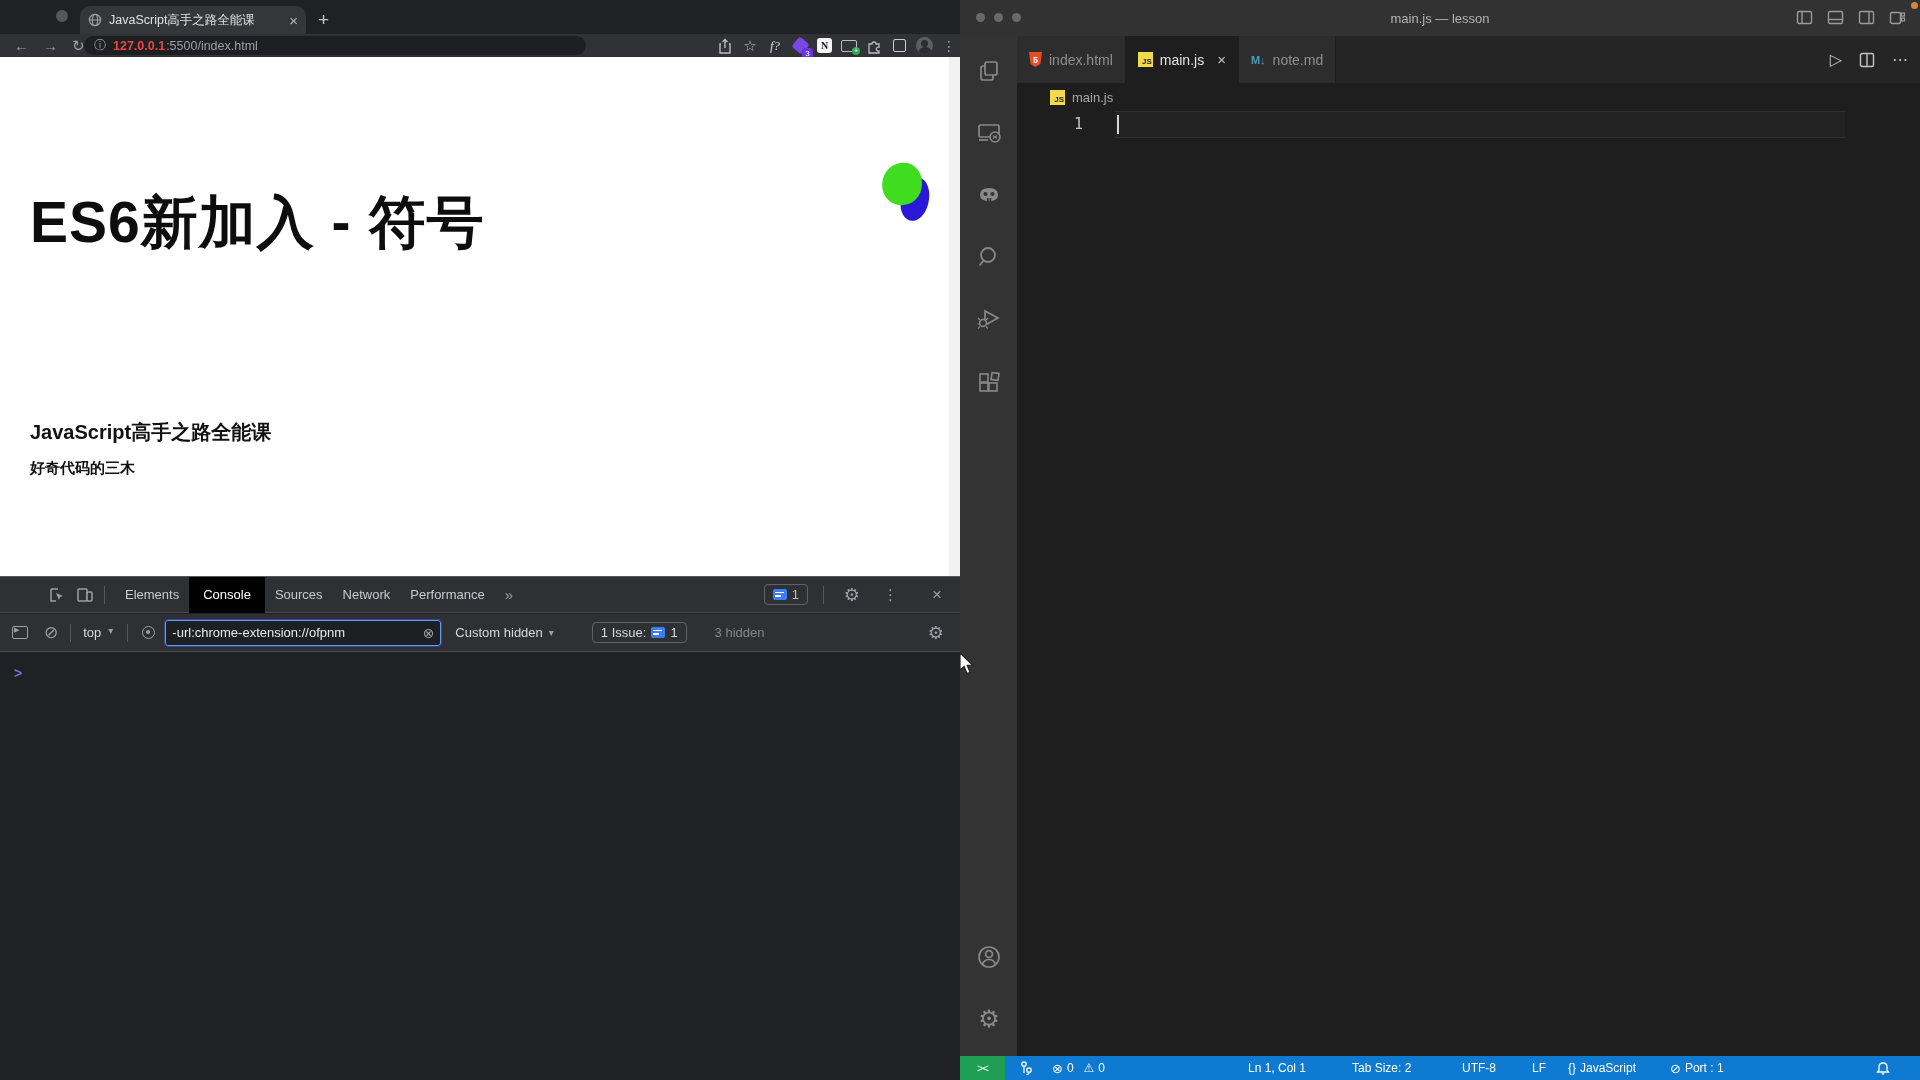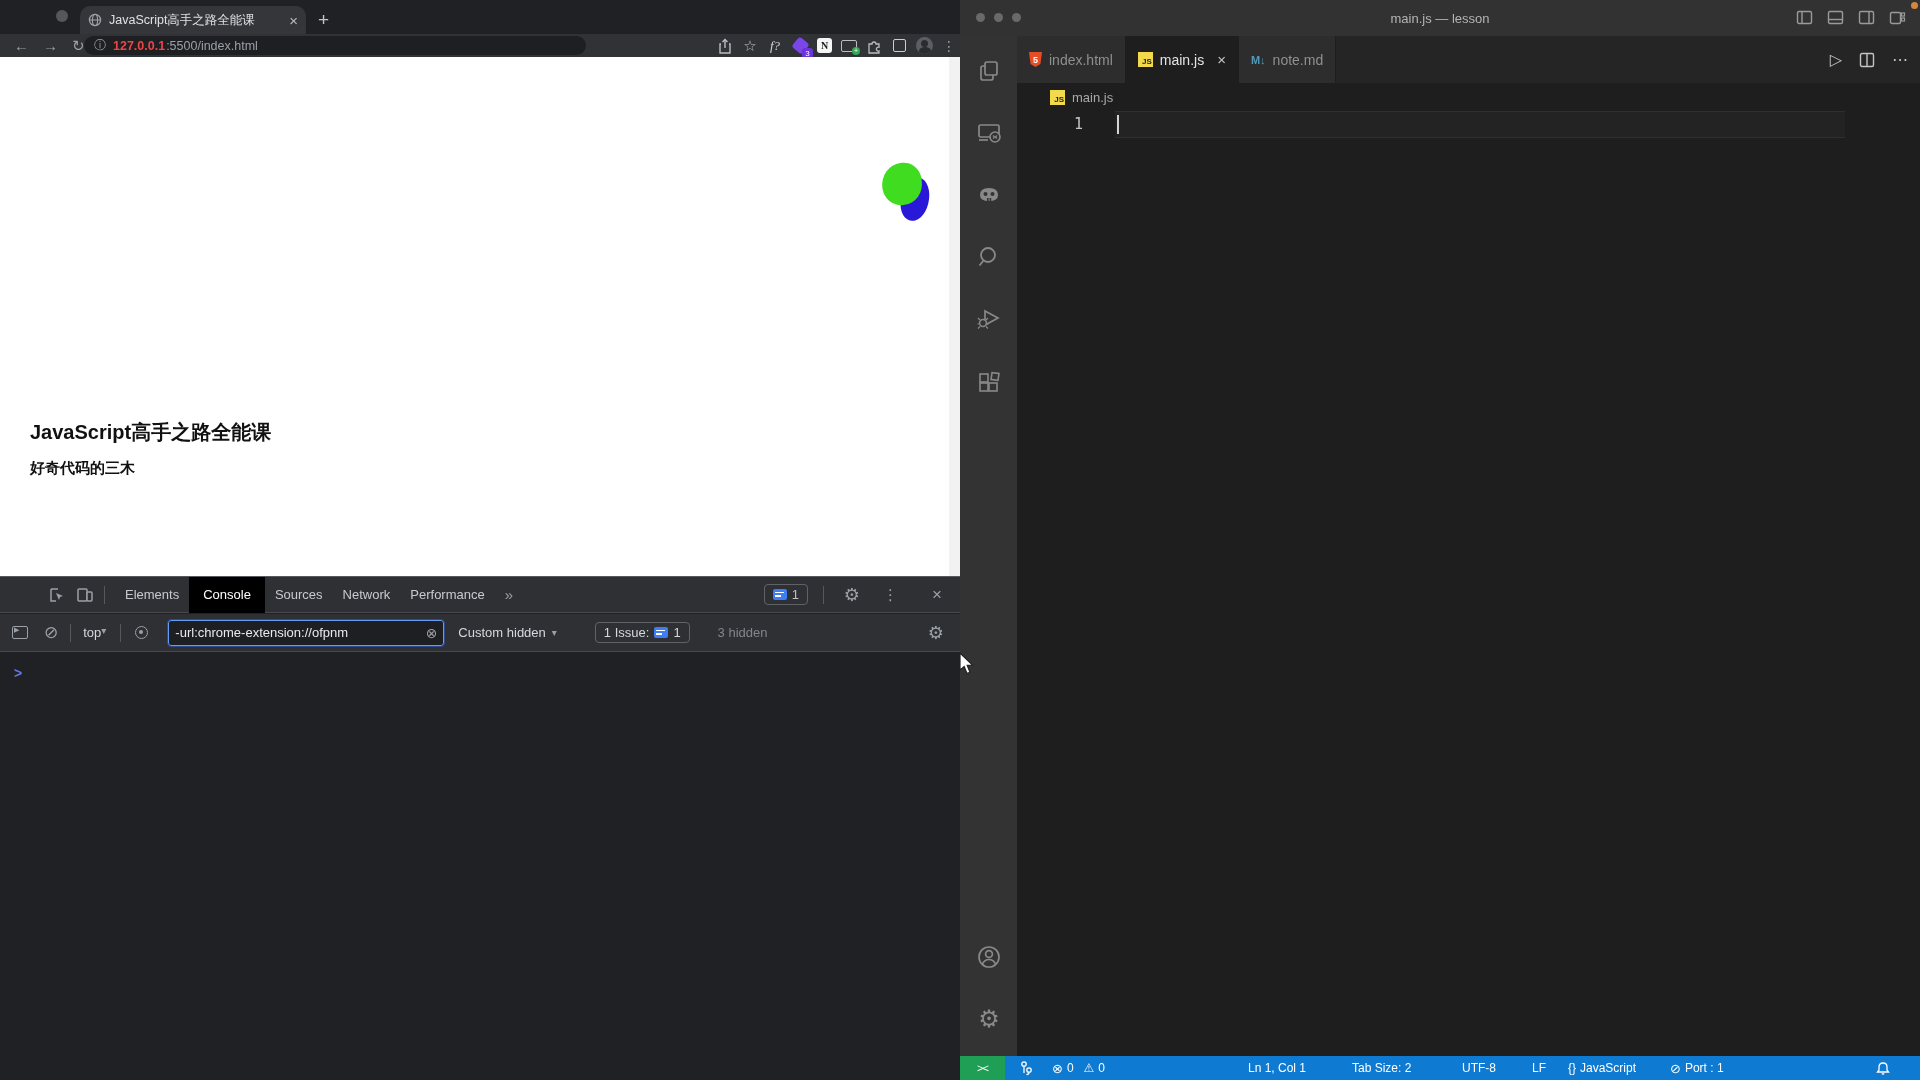--- a/index.html
+++ b/index.html
@@ -179,20 +179,21 @@
         </span>
         <span class="ext-ic">
             <span class="ext-square"></span>
           </span>
         <span class="avatar"></span>
         <span class="kebab">⋮</span>
       </div>
     </div>
 
     <div class="page">
+      <div class="page-heading">ES6新加入 - 符号</div>
       <div class="logo-blue"></div>
       <div class="logo-green"></div>
       <div class="page-course">JavaScript高手之路全能课</div>
       <div class="page-author">好奇代码的三木</div>
       <div class="page-scroll"></div>
     </div>
 
     <div class="devtools">
       <div class="dtrow1">
         <span style="margin-left:12px">
@@ -221,27 +222,27 @@
         <span class="vsep" style="position:absolute;right:136px"></span>
         <span class="dt-ic" style="position:absolute;right:100px;font-size:18px">⚙</span>
         <span class="dt-ic" style="position:absolute;right:62px;font-size:15px">⋮</span>
         <span class="dt-ic" style="position:absolute;right:18px;font-size:17px">×</span>
       </div>
 
       <div class="dtrow2">
         <span class="panel-ic" style="margin-left:12px"></span>
         <span class="dt-ic" style="margin-left:16px;font-size:17px">⊘</span>
         <span class="vsep" style="margin:0 12px"></span>
-        <span style="display:flex;gap:0">
+        <span style="display:flex;gap:7px">
           <span>top</span>
           <span class="dt-ic" style="font-size:10px">▾</span>
         </span>
         <span class="vsep" style="margin:0 14px"></span>
         <span class="eye-ic"></span>
-        <span class="filterbox" style="margin-left:20px">
+        <span class="filterbox" style="margin-left:10px">
           <span class="ftext">-url:chrome-extension://ofpnm</span>
           <span class="dt-ic" style="font-size:14px">⊗</span>
         </span>
         <span style="display:flex;align-items:center;gap:6px;margin-left:14px">
           <span>Custom hidden</span>
           <span class="dt-ic" style="font-size:10px">▾</span>
         </span>
         <span class="chip" style="margin-left:38px">
           <span>1 Issue:</span>
           <span class="issue-flag"></span>

